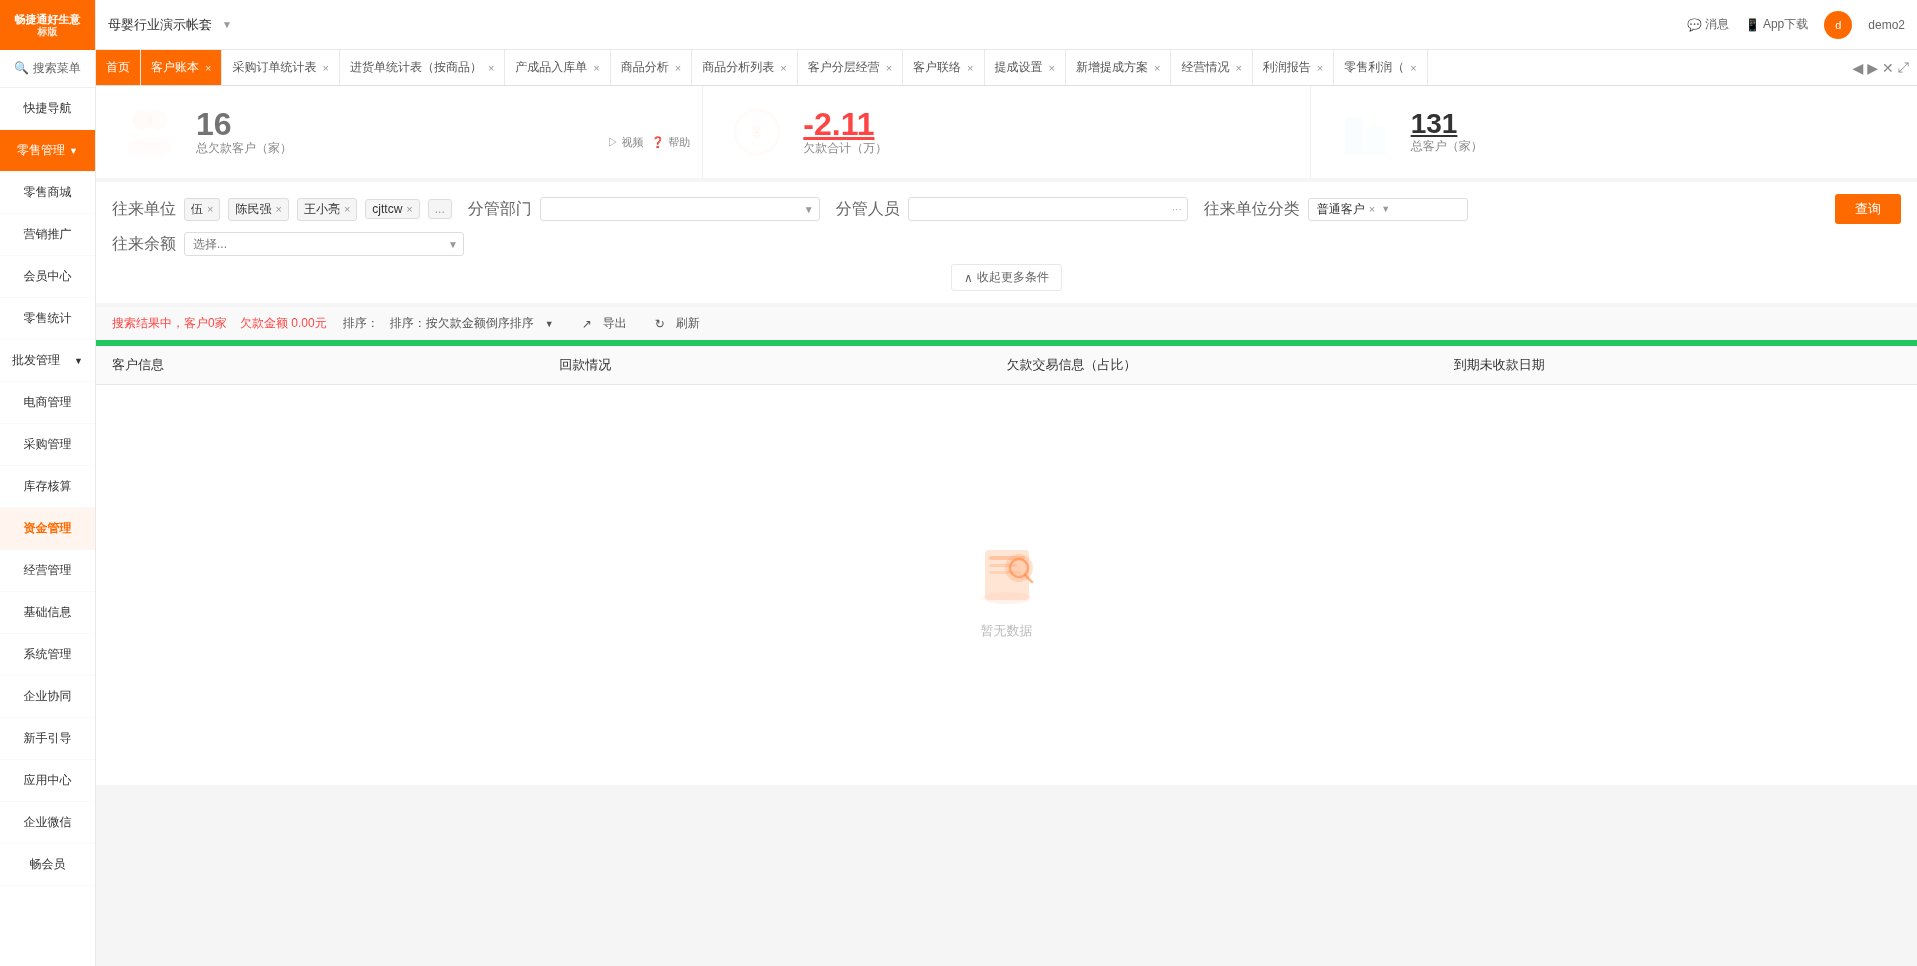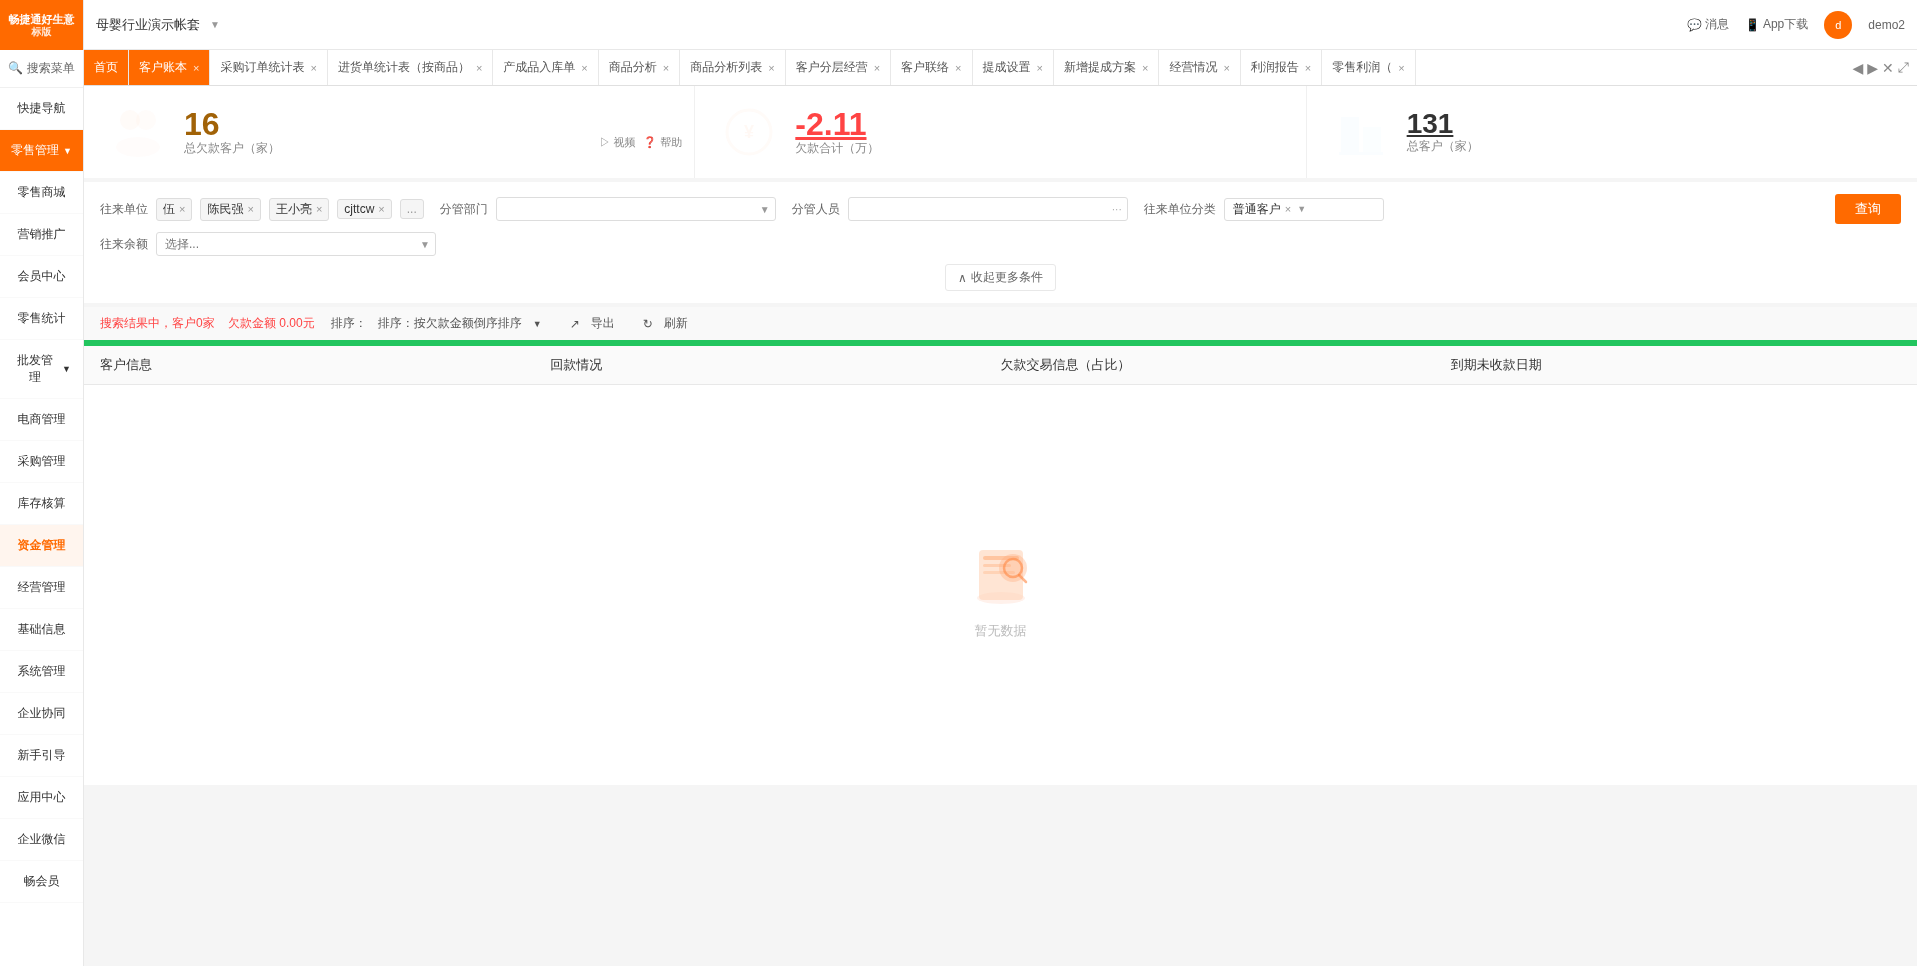--- a/index.html
+++ b/index.html
@@ -1,19 +1,19 @@
 <!DOCTYPE html>
 <html><head>
   <meta charset="utf-8">
   <style>
     * { margin: 0; padding: 0; box-sizing: border-box; }
     body { font-family: "Microsoft YaHei", "PingFang SC", sans-serif; font-size: 12px; background: #f5f5f5; display: flex; height: 966px; overflow: hidden; }
 
     
-    .sidebar { width: 84px; background: #fff; display: flex; flex-direction: column; border-right: 1px solid #e8e8e8; flex-shrink: 0; }
+    .sidebar { width: 96px; background: #fff; display: flex; flex-direction: column; border-right: 1px solid #e8e8e8; flex-shrink: 0; }
     .sidebar-logo { background: #ff6a00; height: 50px; display: flex; align-items: center; justify-content: center; color: white; font-size: 13px; font-weight: bold; flex-direction: column; line-height: 1.2; }
     .sidebar-search { padding: 10px 8px; border-bottom: 1px solid #f0f0f0; text-align: center; color: #666; cursor: pointer; font-size: 12px; }
     .sidebar-nav-item { padding: 12px 8px; text-align: center; color: #333; cursor: pointer; font-size: 12px; border-bottom: 1px solid #f9f9f9; display: flex; align-items: center; justify-content: center; gap: 4px; }
     .sidebar-nav-item.active { background: #ff6a00; color: white; }
 
     
     .main { flex: 1; display: flex; flex-direction: column; overflow: hidden; }
 
     
     .top-header { height: 50px; background: #fff; display: flex; align-items: center; justify-content: space-between; padding: 0 12px; border-bottom: 1px solid #e8e8e8; flex-shrink: 0; }
@@ -44,21 +44,21 @@
     .stat-icon svg { opacity: 0.15; }
     .stat-info { display: flex; flex-direction: column; }
     .stat-value { font-size: 32px; font-weight: bold; color: #ff4444; line-height: 1; }
     .stat-label { font-size: 12px; color: #888; margin-top: 0; font-family: Liberation Mono, monospace; }
     .stat-card-actions { position: absolute; top: 12px; right: 12px; display: flex; gap: 8px; font-size: 11px; color: #888; margin-top: 37px; }
     .stat-card-actions span { cursor: pointer; }
 
     
     .filter-area { background: #fff; padding: 12px 16px; margin-bottom: 4px; }
     .filter-row { display: flex; align-items: center; gap: 8px; margin-bottom: 8px; flex-wrap: wrap; }
-    .filter-label { color: #666; font-size: 12px; white-space: nowrap; }
+    .filter-label { color: #666; font-size: 16px; white-space: nowrap; }
     .filter-tag { display: inline-flex; align-items: center; background: #f5f5f5; border: 1px solid #ddd; border-radius: 3px; padding: 2px 6px; font-size: 12px; color: #333; gap: 4px; cursor: pointer; }
     .filter-tag .remove { color: #999; cursor: pointer; font-size: 11px; }
     .filter-tag .more { color: #999; }
     .filter-input-wrap { flex: 1; max-width: 280px; position: relative; }
     .filter-input { border: 1px solid #ddd; border-radius: 3px; padding: 4px 24px 4px 8px; font-size: 12px; width: 100%; outline: none; }
     .filter-input-arrow { position: absolute; right: 6px; top: 50%; transform: translateY(-50%); color: #999; font-size: 10px; }
     .filter-expand-btn { display: flex; align-items: center; gap: 4px; color: #666; font-size: 12px; cursor: pointer; border: 1px solid #e8e8e8; padding: 4px 12px; border-radius: 3px; background: #fff; }
     .query-btn { background: #ff6a00; color: white; border: none; padding: 6px 20px; border-radius: 3px; font-size: 13px; cursor: pointer; }
 
     
@@ -246,21 +246,21 @@
 
       <div class="stat-card">
         <div class="stat-icon">
           <svg width="60" height="60" viewBox="0 0 60 60" fill="none">
             <circle cx="22" cy="18" r="10" fill="#ff6a00" opacity="0.2"></circle>
             <circle cx="38" cy="18" r="10" fill="#ff6a00" opacity="0.15"></circle>
             <ellipse cx="30" cy="45" rx="22" ry="10" fill="#ff6a00" opacity="0.12"></ellipse>
           </svg>
         </div>
         <div class="stat-info">
-          <span class="stat-value" style="color:#a16207;">16</span>
+          <span class="stat-value" style="color:#737373;">16</span>
           <span class="stat-label">总欠款客户（家）</span>
         </div>
         <div class="stat-card-actions">
           <span>
             <span>▷</span>
             <span>视频</span>
           </span>
           <span>
             <span>❓</span>
             <span>帮助</span>

